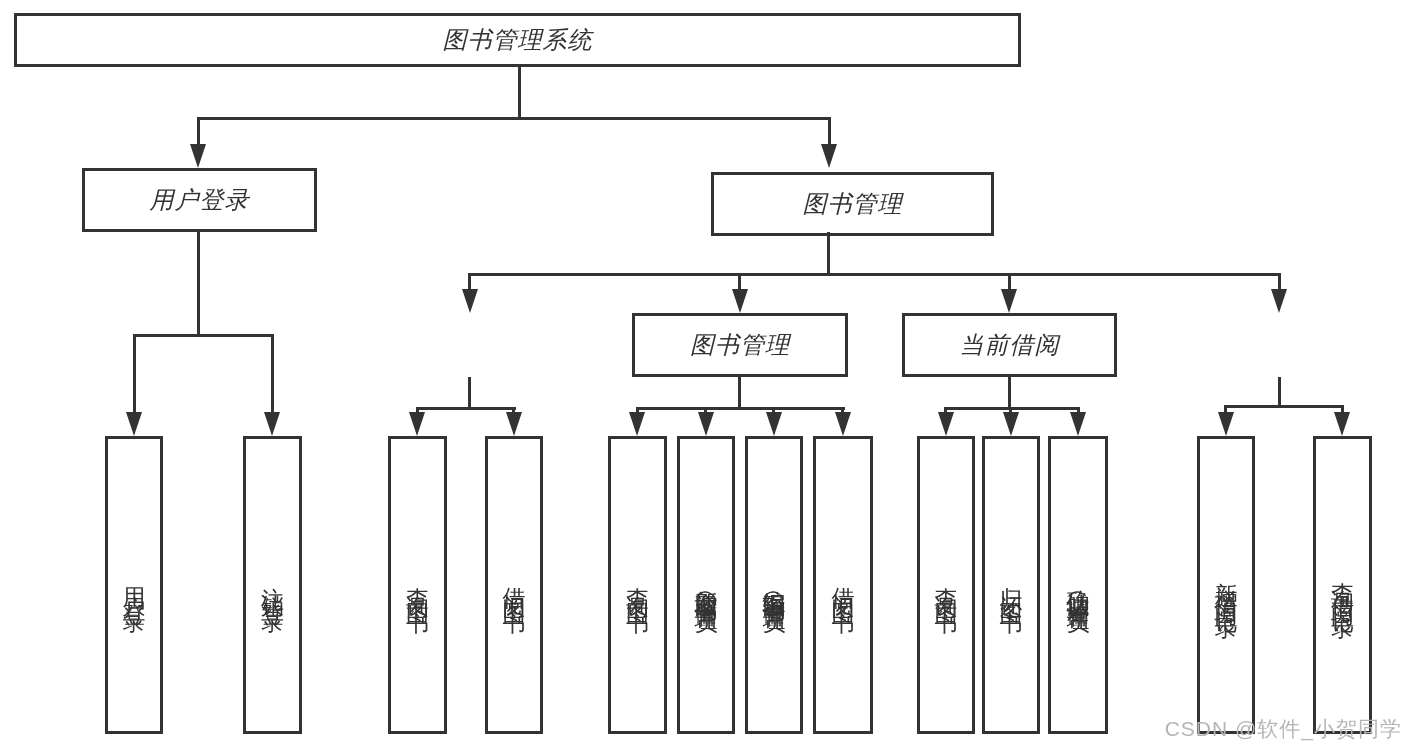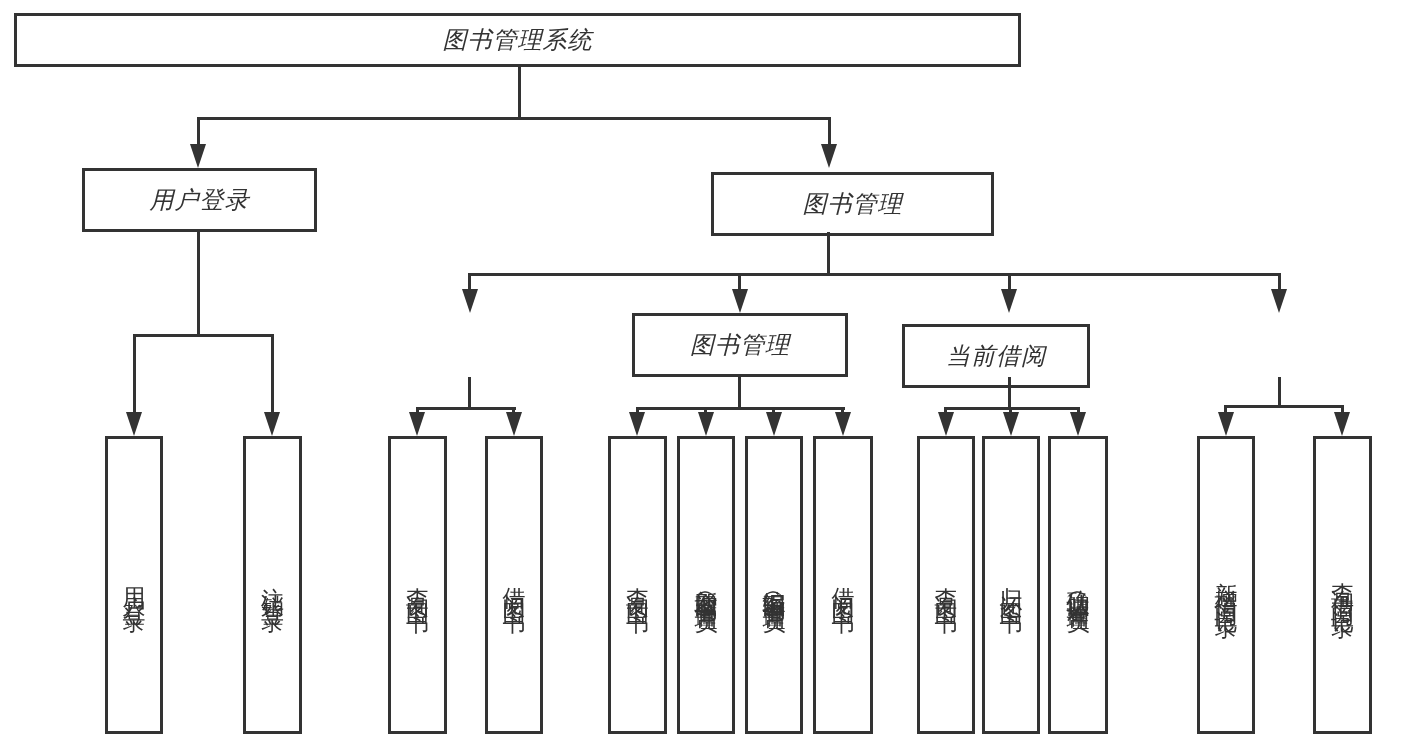--- a/index.html
+++ b/index.html
@@ -60,21 +60,21 @@
   <div class="cline" style="left:468px;top:273px;width:3px;height:19px"></div>
   <div class="ahead" style="left:462px;top:289px"></div>
   <div class="cline" style="left:738px;top:273px;width:3px;height:19px"></div>
   <div class="ahead" style="left:732px;top:289px"></div>
   <div class="cline" style="left:1008px;top:273px;width:3px;height:19px"></div>
   <div class="ahead" style="left:1001px;top:289px"></div>
   <div class="cline" style="left:1278px;top:273px;width:3px;height:19px"></div>
   <div class="ahead" style="left:1271px;top:289px"></div>
 
   <div class="box hbox" style="left:632px;top:313px;width:216px;height:64px">图书管理</div>
-  <div class="box hbox" style="left:902px;top:324px;width:188px;height:64px">当前借阅</div>
+  <div class="box hbox" style="left:902px;top:313px;width:215px;height:64px">当前借阅</div>
 
   <div class="cline" style="left:468px;top:377px;width:3px;height:30px"></div>
   <div class="cline" style="left:416px;top:407px;width:100px;height:3px"></div>
   <div class="cline" style="left:416px;top:407px;width:3px;height:8px"></div>
   <div class="ahead" style="left:409px;top:412px"></div>
   <div class="cline" style="left:512px;top:407px;width:3px;height:8px"></div>
   <div class="ahead" style="left:506px;top:412px"></div>
 
   <div class="cline" style="left:738px;top:377px;width:3px;height:30px"></div>
   <div class="cline" style="left:636px;top:407px;width:209px;height:3px"></div>
@@ -140,14 +140,15 @@
     <span class="vlabel v10">确认归还（管理员）</span>
   </div>
 
   <div class="box vbox" style="left:1197px;top:436px;width:58px;height:298px">
     <span class="vlabel v6">新增借阅记录</span>
   </div>
   <div class="box vbox" style="left:1313px;top:436px;width:59px;height:298px">
     <span class="vlabel v6">查询借阅记录</span>
   </div>
 
+  <div class="watermark">CSDN @软件_小贺同学</div>
 
 </div>
 
 </body></html>

